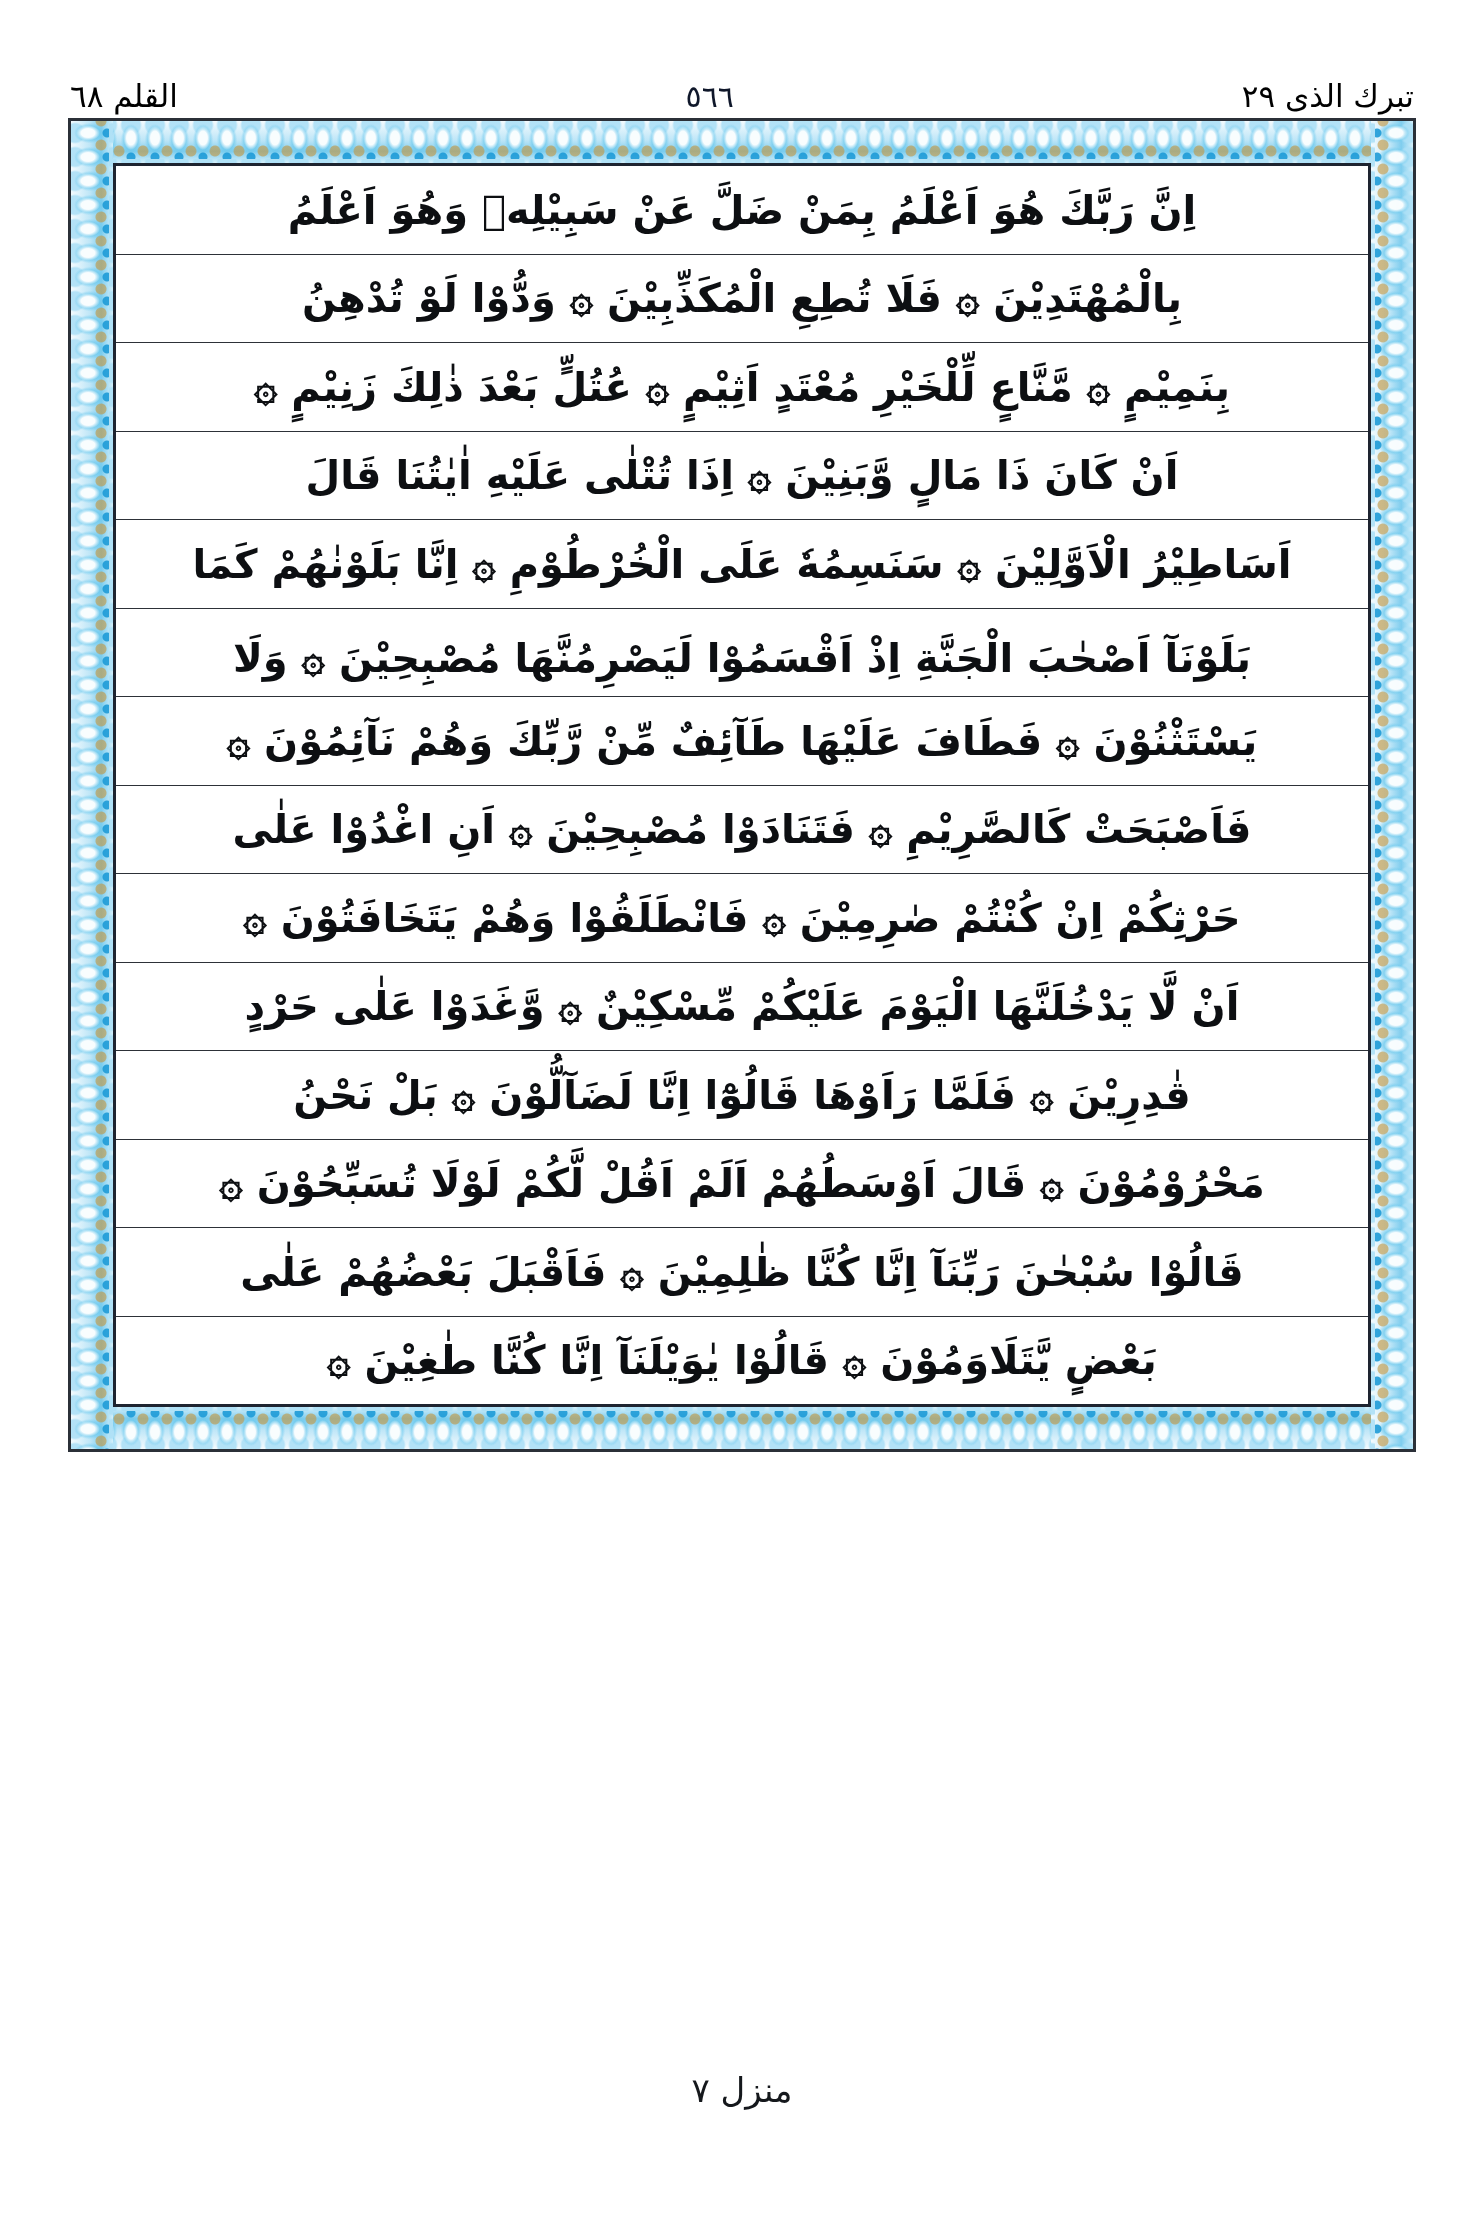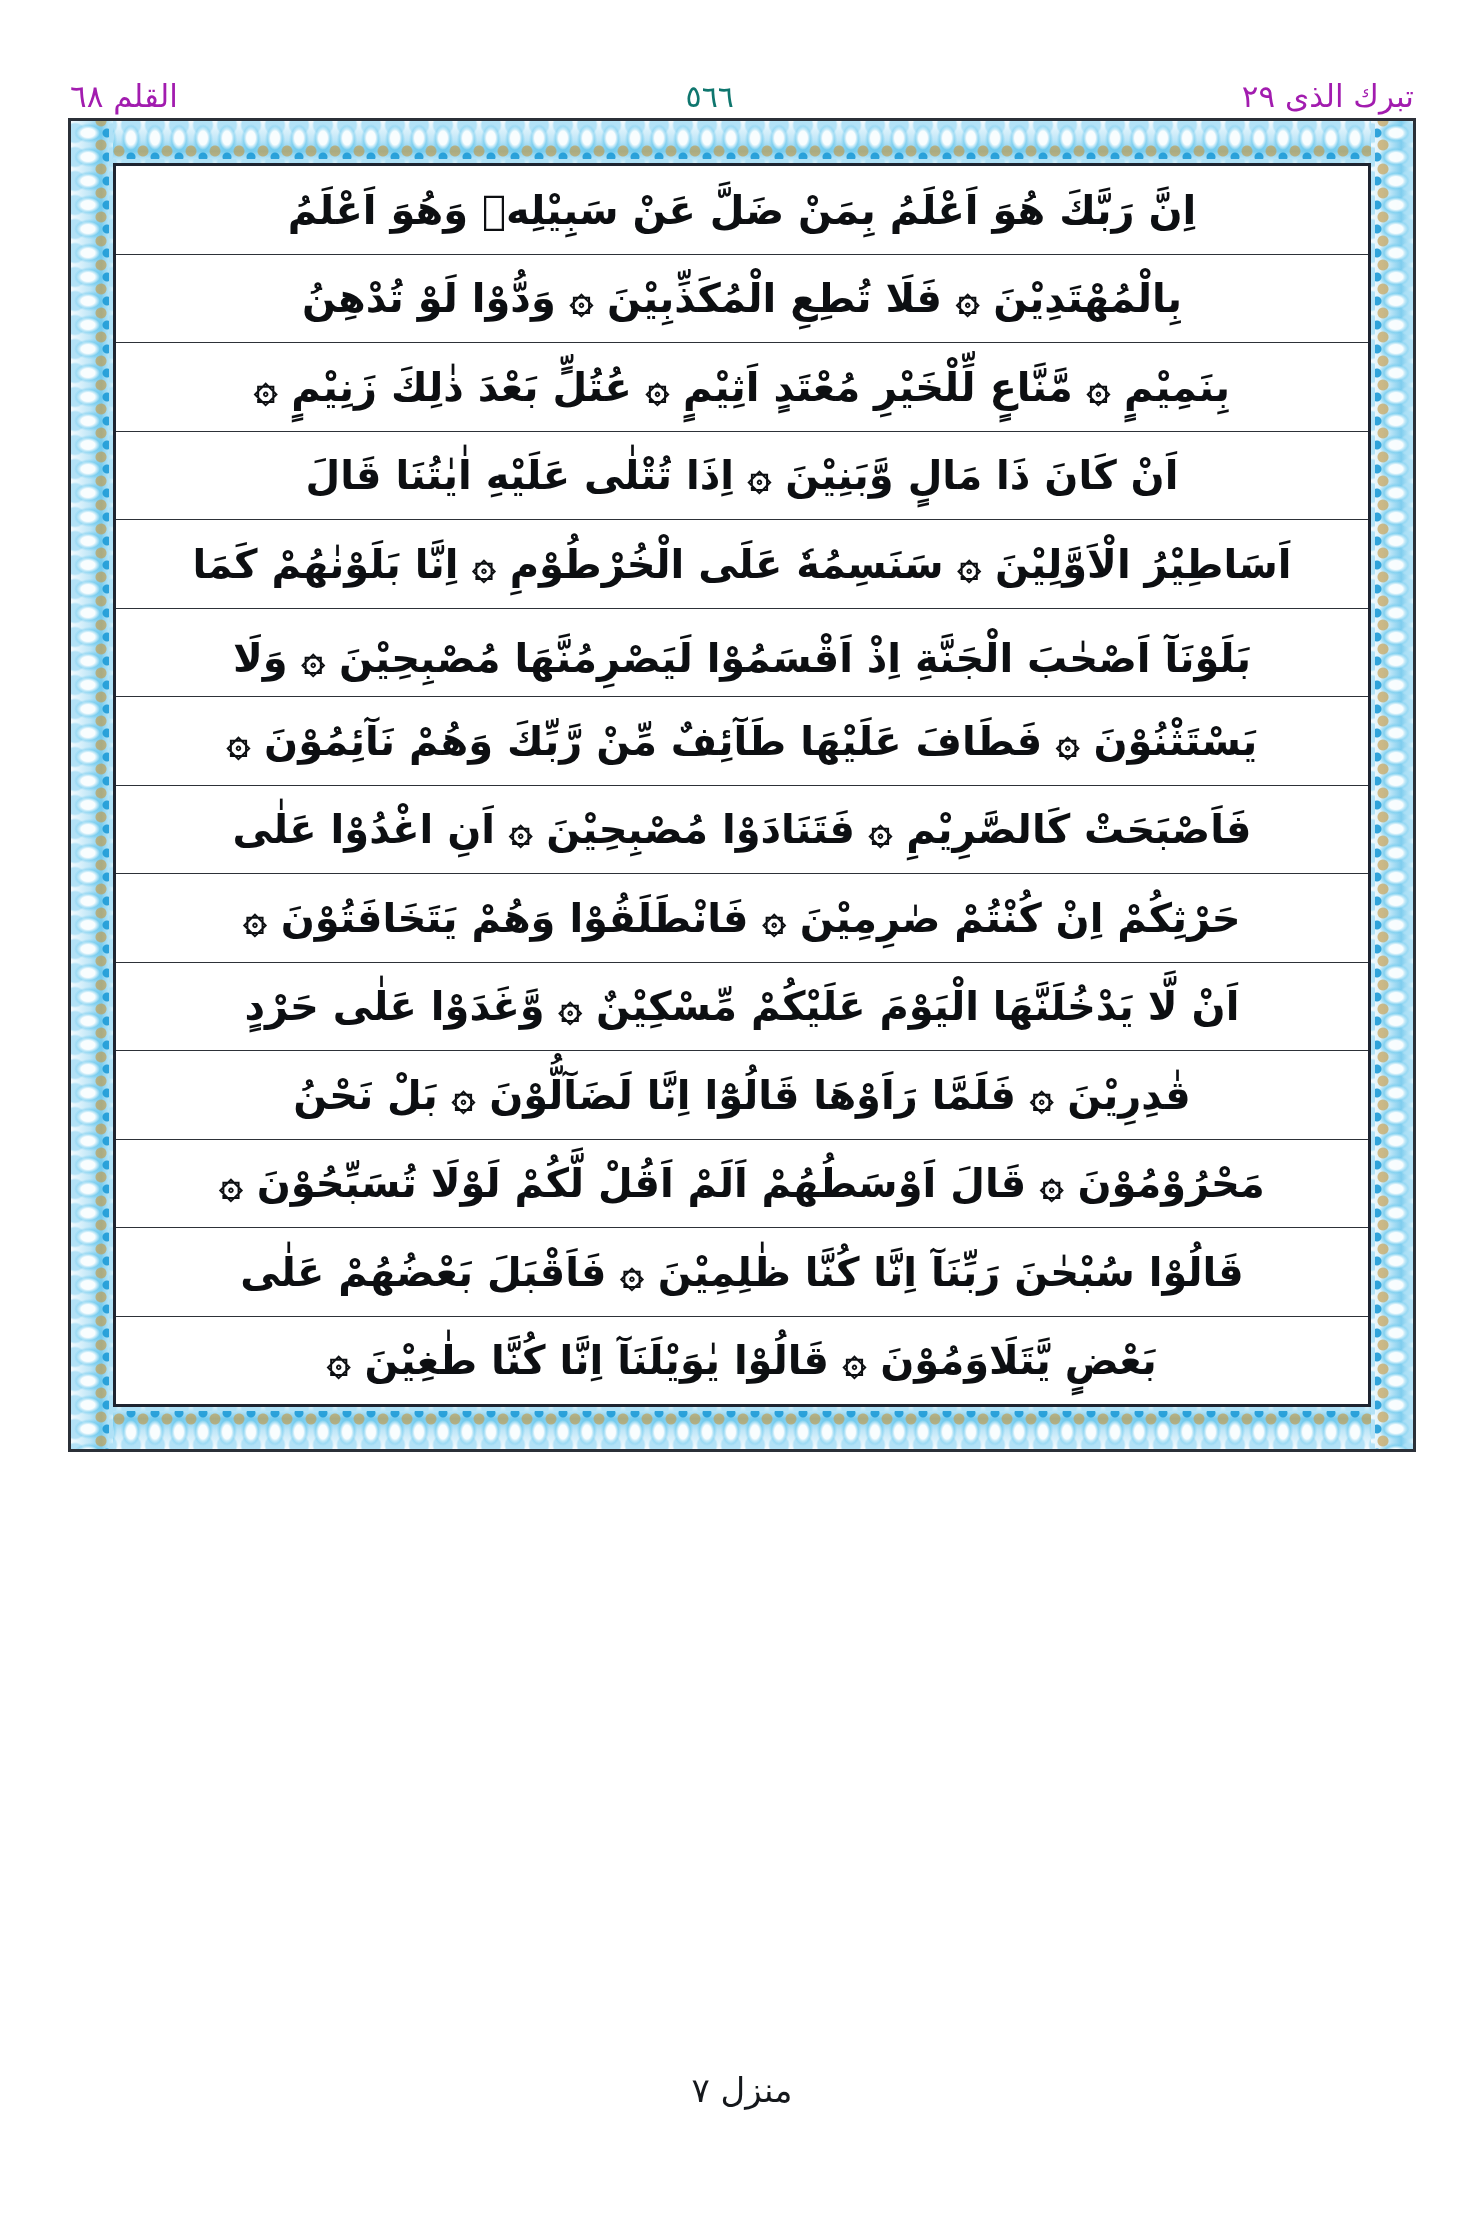--- a/index.html
+++ b/index.html
@@ -23,28 +23,28 @@
     right: 70px;
     height: 60px;
     display: flex;
     align-items: flex-end;
     justify-content: space-between;
     direction: rtl;
   }
   .hdr-text {
     font-family: "DejaVu Sans", sans-serif;
     font-size: 31px;
-    color: #a21caf;
+    color: #000000;
     line-height: 1;
     white-space: nowrap;
     letter-spacing: 0.5px;
   }
   .hdr-center {
     font-size: 30px;
-    color: #0f766e;
+    color: #0f172a;
     letter-spacing: 2px;
   }
 
   
   .frame-outer {
     position: absolute;
     top: 118px;
     left: 68px;
     width: 1348px;
     height: 1334px;

